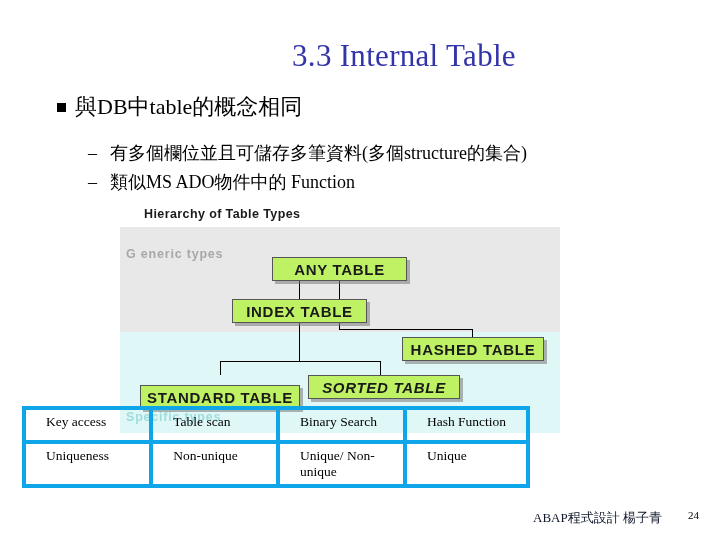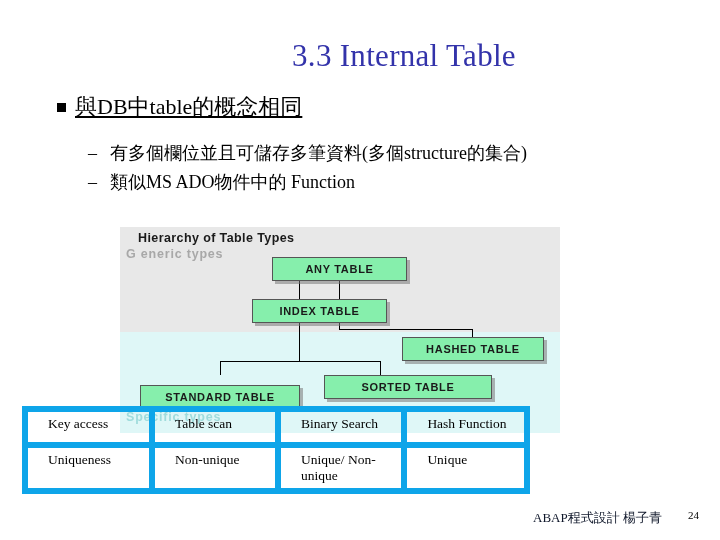--- a/index.html
+++ b/index.html
@@ -30,21 +30,20 @@
   }
 
   
   .bullet-l1 {
     position: absolute;
     top: 92px;
     left: 57px;
     width: 640px;
     display: flex;
     align-items: flex-start;
-    text-decoration: underline;
   }
   .bullet-l1 .marker {
     width: 18px;
     flex: 0 0 18px;
     color: #000000;
     font-size: 13px;
     line-height: 30px;
   }
   .bullet-l1 .marker .sq {
     display: inline-block;
@@ -87,28 +86,27 @@
   
   .diagram {
     position: absolute;
     left: 120px;
     top: 205px;
     width: 440px;
     height: 228px;
   }
   .diagram-title {
     position: absolute;
-    left: 18px;
+    left: 24px;
     top: 2px;
     font-family: "Liberation Sans", sans-serif;
     font-size: 12.5px;
     font-weight: bold;
     color: #1a1a1a;
     letter-spacing: 0.4px;
-    margin-top: 24px;
   }
   .band-generic {
     position: absolute;
     left: 0;
     top: 22px;
     width: 440px;
     height: 105px;
     background: #e8e8e8;
   }
   .band-specific {
@@ -127,57 +125,57 @@
     letter-spacing: 0.8px;
     color: #a8a8a8;
   }
   .band-label.generic { left: 6px; top: 28px; margin-top: 14px; }
   .band-label.specific { left: 6px; top: 205px; color: #9fdcdc; }
 
   .node {
     position: absolute;
     box-sizing: border-box;
     border: 1px solid #555555;
-    background: #86efac;
+    background: #bef264;
     box-shadow: 3px 3px 0 rgba(120,120,120,0.55);
     font-family: "Liberation Sans", sans-serif;
-    font-size: 11px;
+    font-size: 15px;
     font-weight: bold;
     color: #1a1a1a;
     letter-spacing: 0.7px;
     display: flex;
     align-items: center;
     justify-content: center;
     white-space: nowrap;
   }
   .node.any       { left: 152px; top: 52px;  width: 135px; height: 24px; }
-  .node.index     { left: 112px; top: 94px;  width: 135px; height: 24px; margin-left: 20px; }
+  .node.index     { left: 112px; top: 94px;  width: 135px; height: 24px; }
   .node.hashed    { left: 282px; top: 132px; width: 142px; height: 24px; }
   .node.standard  { left: 20px;  top: 180px; width: 160px; height: 24px; }
-  .node.sorted    { left: 204px; top: 170px; width: 168px; height: 24px; }
+  .node.sorted    { left: 188px; top: 170px; width: 152px; height: 24px; font-style: italic; }
 
   .conn {
     position: absolute;
     background: #000000;
   }
 
   
   .data-table {
     position: absolute;
     left: 22px;
     top: 406px;
     width: 508px;
     border-collapse: collapse;
     font-family: "Liberation Serif", serif;
     font-size: 13.5px;
     color: #000000;
     background: transparent;
   }
   .data-table td {
-    border: 6px solid #0ea5e9;
+    border: 4px solid #0ea5e9;
     padding: 4px 6px 4px 20px;
     vertical-align: top;
     line-height: 16px;
     height: 22px;
   }
   .data-table col.c0 { width: 128px; }
   .data-table col.c1 { width: 128px; }
   .data-table col.c2 { width: 128px; }
   .data-table col.c3 { width: 124px; }
 

